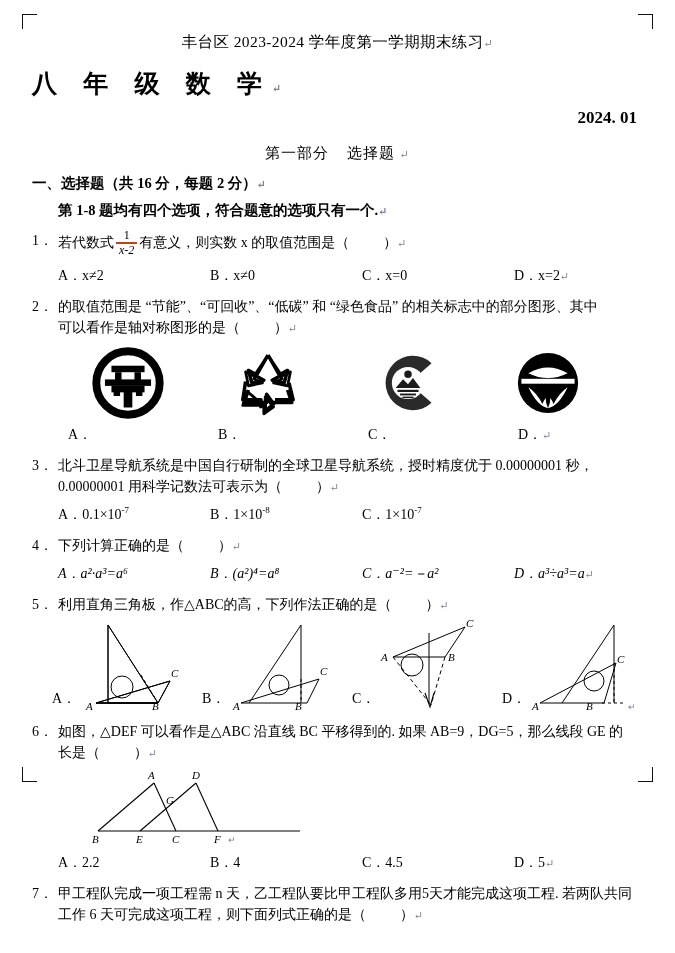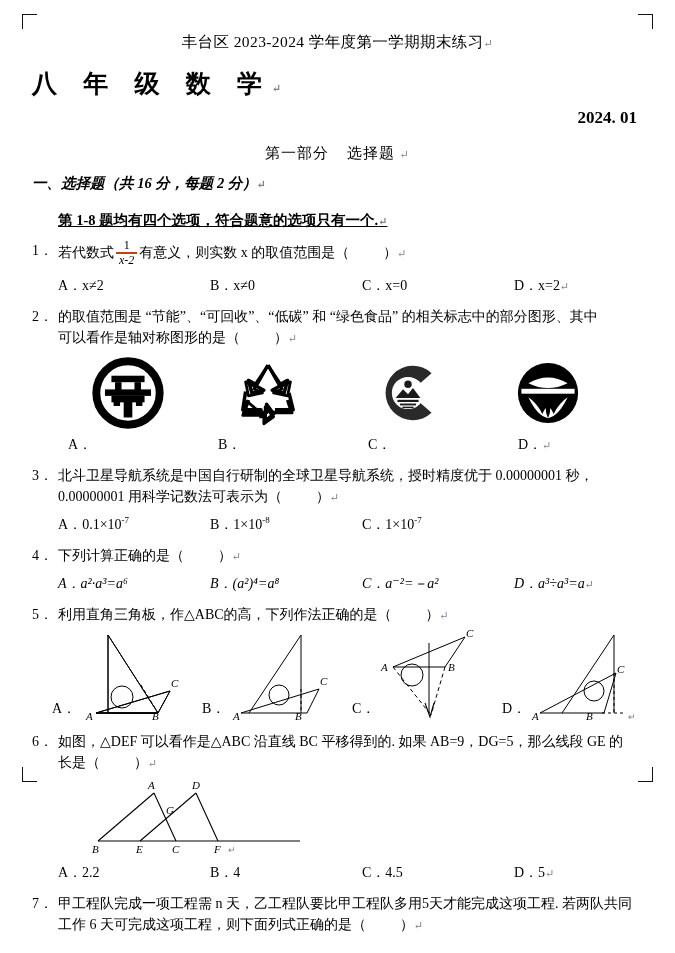--- a/index.html
+++ b/index.html
@@ -66,28 +66,26 @@
     font-size: 15px;
     margin-top: 16px;
     letter-spacing: 1px;
   }
   .part-title .gap { display: inline-block; width: 18px; }
 
   .section-head {
     font-size: 14.5px;
     font-weight: bold;
     margin-top: 11px;
-    font-style: italic;
   }
   .section-sub {
     font-size: 14.5px;
     font-weight: bold;
-    margin-top: 18px;
-    padding-left: 26px;
-    text-decoration: underline;
+    margin-top: 8px;
+    padding-left: 26px;
   }
 
   .q {
     margin-top: 10px;
     font-size: 14px;
     line-height: 1.5;
   }
   .q-text {
     display: block;
     text-indent: 0;

